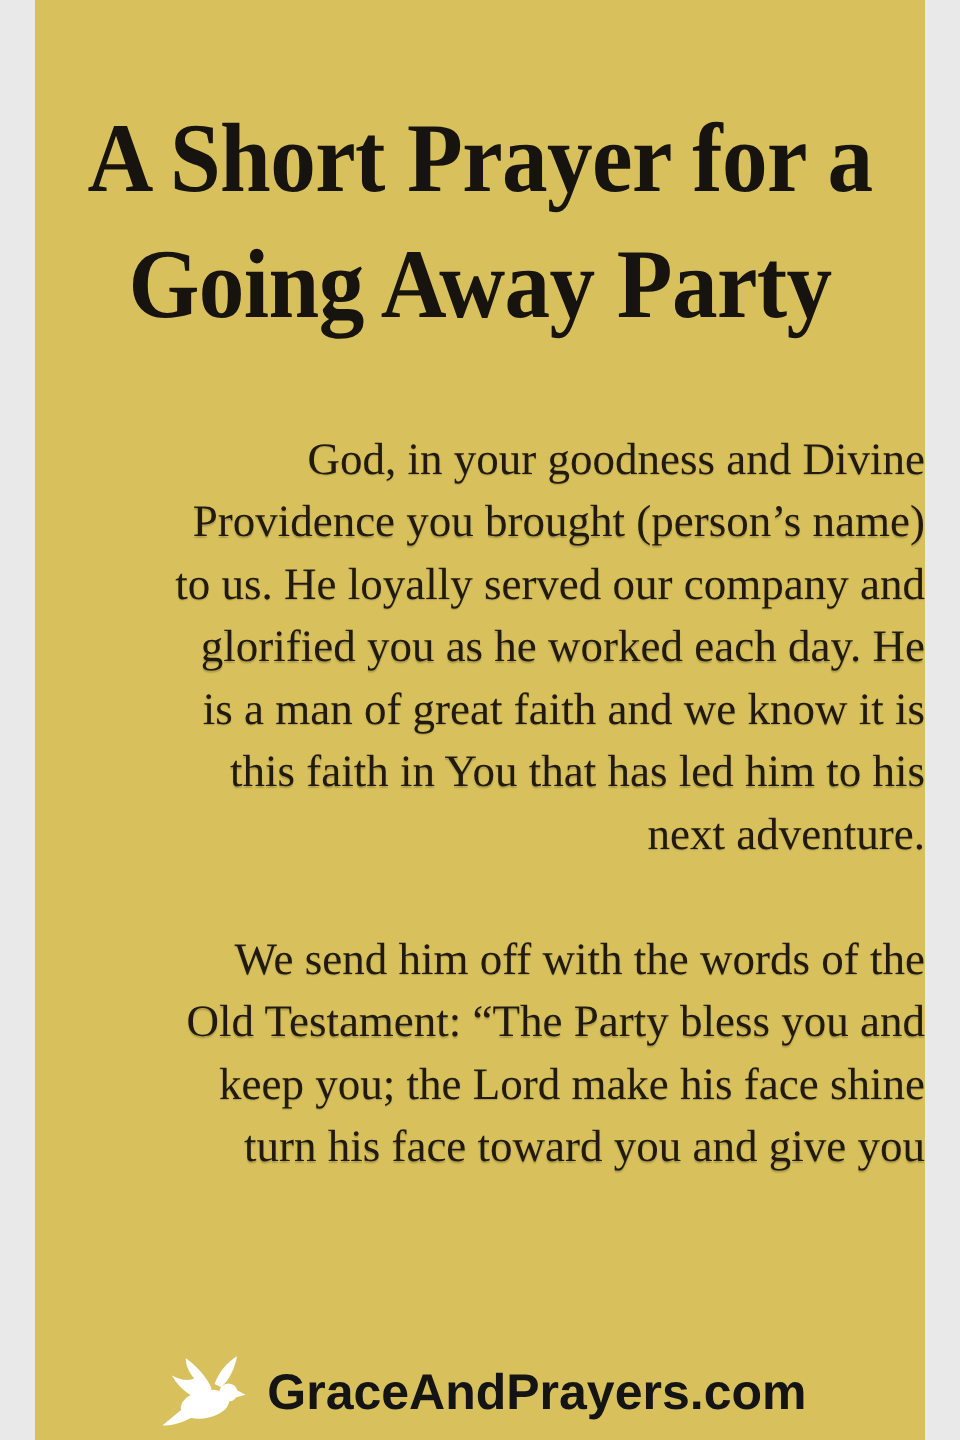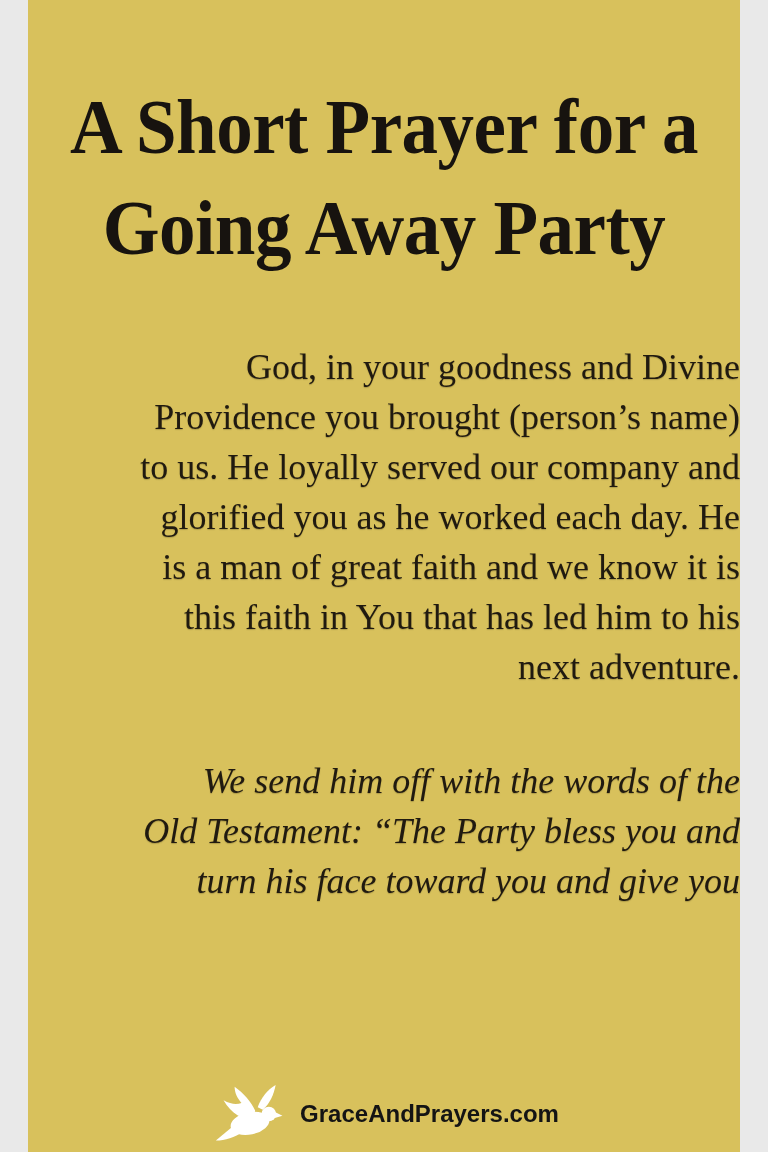--- a/index.html
+++ b/index.html
@@ -32,21 +32,21 @@
   }
   .title-line { display: block; transform: scaleY(1.08); }
   .para {
     text-align: right;
     color: var(--body-text-color, #201A10);
     font-size: 36px;
     line-height: 50px;
     text-shadow: 0 1px 1px rgba(70, 58, 20, 0.28);
   }
   .para-1 { margin-top: 64px; }
-  .para-2 { margin-top: 64px; font-style: italic; }
+  .para-2 { margin-top: 50px; }
   .line { display: block; white-space: nowrap; }
   .ref-link {
     color: var(--body-text-color, #201A10);
     text-decoration: underline;
     text-decoration-thickness: 2px;
     text-underline-offset: 5px;
     cursor: pointer;
   }
   .footer {
     position: absolute;
@@ -55,21 +55,21 @@
     bottom: 8px;
     display: flex;
     justify-content: center;
     align-items: center;
     gap: 9px;
   }
   .dove { width: 82px; height: 60px; flex: 0 0 auto; }
   .site-name {
     font-family: "Liberation Sans", sans-serif;
     font-weight: 700;
-    font-size: 24px;
+    font-size: 40px;
     color: var(--footer-text-color, #141414);
     letter-spacing: 0px;
   }
 </style>
 </head>
 <body>
 
 <div class="canvas">
 
   <h1 class="title">
@@ -83,20 +83,21 @@
     <span class="line">to us. He loyally served our company and</span>
     <span class="line">glorified you as he worked each day. He</span>
     <span class="line">is a man of great faith and we know it is</span>
     <span class="line">this faith in You that has led him to his</span>
     <span class="line">next adventure.</span>
   </div>
 
   <div class="para para-2">
     <span class="line">We send him off with the words of the</span>
     <span class="line">Old Testament: “The Party bless you and</span>
+    <span class="line">keep you; the Lord make his face shine</span>
     <span class="line">turn his face toward you and give you</span>
   </div>
 
   <div class="footer">
     <svg class="dove" viewBox="0 0 96 70" xmlns="http://www.w3.org/2000/svg" aria-hidden="true">
       <g fill="var(--dove-color, #FFFFFF)">
 
         <path d="M57,27 C61,16 68,7 78,1 C76,12 71,23 63,30 Z"></path>
 
         <path d="M52,42 C40,42 26,35 17,19 C26,24 33,24 38,22 C33,16 30,10 30,3 C40,10 50,21 54,31 Z"></path>

